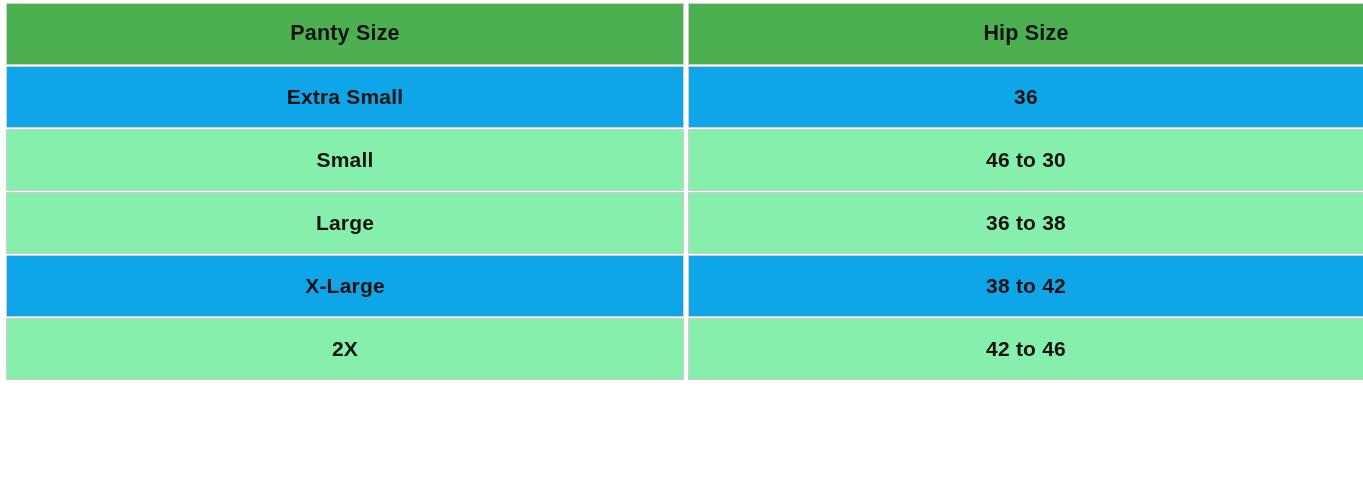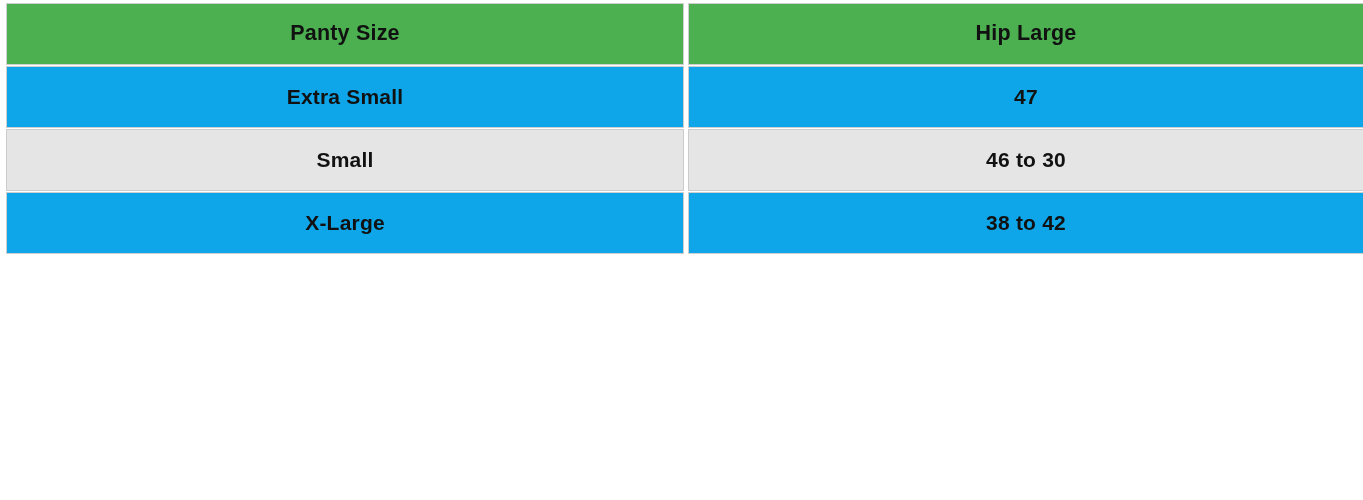--- a/index.html
+++ b/index.html
@@ -56,48 +56,56 @@
     border: 1px solid #cfcfcf;
     font-size: 21.5px;
   }
 
   
   table.size-chart tbody tr.row-shade td {
     background: #0ea5e9;
     border: 1px solid #cfcfcf;
   }
   table.size-chart tbody tr.row-plain td {
-    background: #e5e5e5;
+    background: #86efac;
     border: 1px solid #cccccc;
     text-align: center;
   }
 </style>
 </head>
 <body>
 
 <div class="size-chart-wrap">
   <table class="size-chart">
     <colgroup>
       <col class="col-panty">
       <col class="col-hip">
     </colgroup>
     <thead>
       <tr>
         <th>Panty Size</th>
-        <th>Hip Large</th>
+        <th>Hip Size</th>
       </tr>
     </thead>
     <tbody>
       <tr class="row-shade">
         <td>Extra Small</td>
-        <td>47</td>
+        <td>36</td>
       </tr>
       <tr class="row-plain">
         <td>Small</td>
         <td>46 to 30</td>
       </tr>
+      <tr class="row-plain">
+        <td>Large</td>
+        <td>36 to 38</td>
+      </tr>
       <tr class="row-shade">
         <td>X-Large</td>
         <td>38 to 42</td>
+      </tr>
+      <tr class="row-plain">
+        <td>2X</td>
+        <td>42 to 46</td>
       </tr>
     </tbody>
   </table>
 </div>
 
 </body></html>

